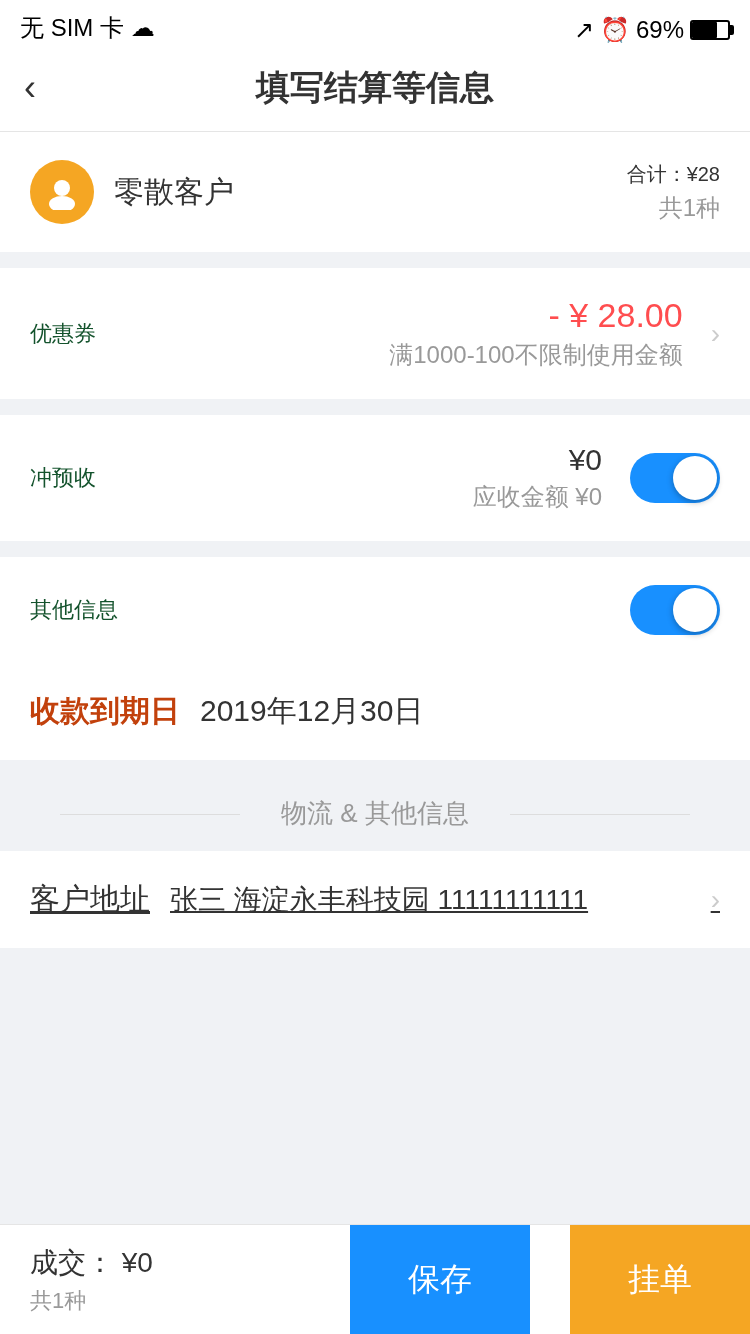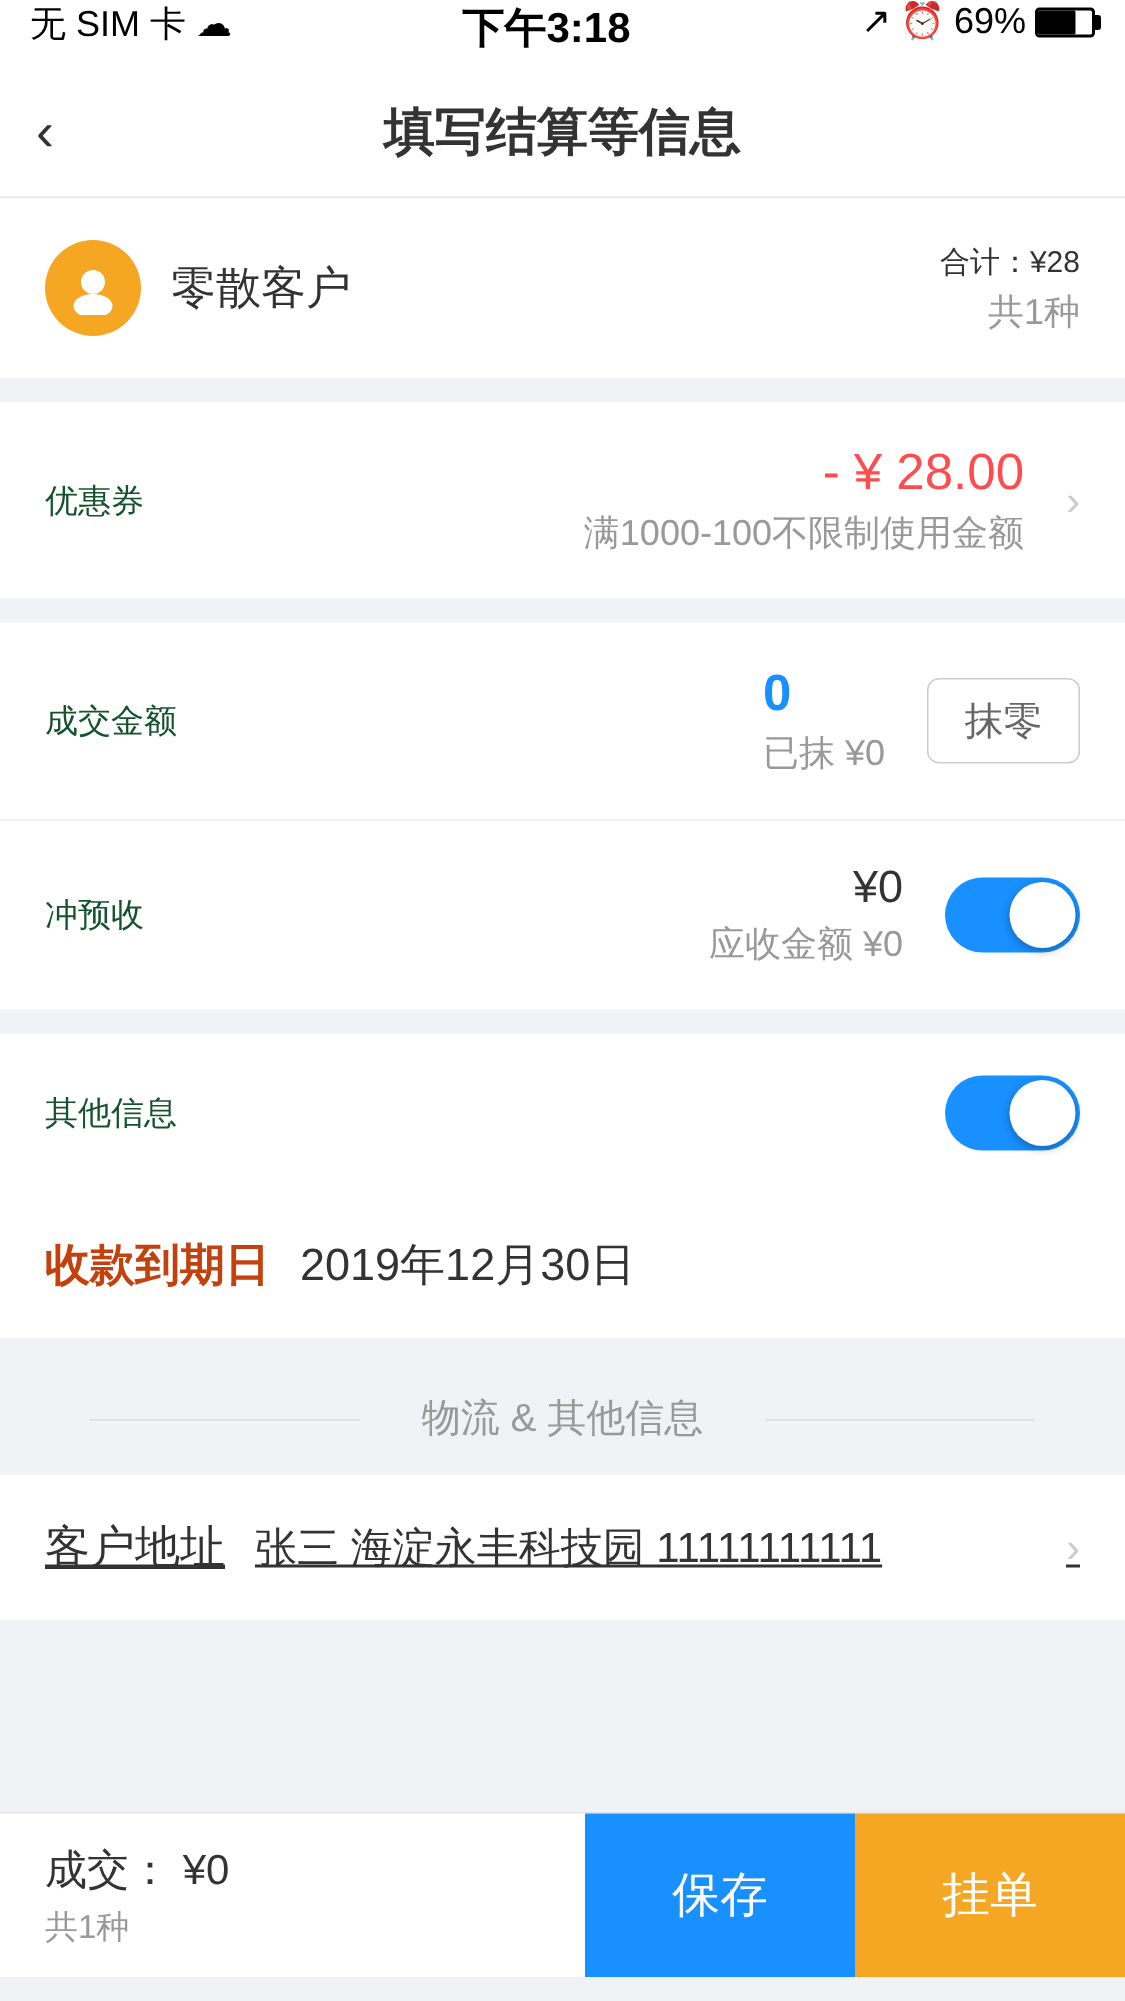--- a/index.html
+++ b/index.html
@@ -13,21 +13,21 @@
       color: #333;
       position: relative;
     }
 
     
     .status-bar {
       width: 750px;
       height: 44px;
       background: #fff;
       display: flex;
-      align-items: flex-start;
+      align-items: flex-end;
       justify-content: space-between;
       padding: 0 20px;
       font-size: 24px;
       color: #000;
     }
     .status-left { display: flex; align-items: center; gap: 8px; }
     .status-center { font-size: 28px; font-weight: 600; }
     .status-right { display: flex; align-items: center; gap: 6px; font-size: 24px; }
     .battery-icon {
       width: 40px; height: 20px; border: 2px solid #000; border-radius: 3px; position: relative; display: inline-block;
@@ -185,27 +185,28 @@
       align-items: center;
       justify-content: space-between;
       text-decoration: underline;
     }
     .address-label { font-size: 30px; color: #333; flex-shrink: 0; margin-right: 20px; }
     .address-value { font-size: 28px; color: #333; flex: 1; }
 
     
     .bottom-bar {
       position: fixed;
-      bottom: 16px; left: 0;
+      bottom: 0; left: 0;
       width: 750px;
       height: 110px;
       background: #fff;
       display: flex;
       align-items: stretch;
       border-top: 1px solid #e5e5e5;
+      gap: 40px;
     }
     .bottom-info {
       flex: 1;
       display: flex;
       flex-direction: column;
       justify-content: center;
       padding: 0 30px;
     }
     .bottom-deal { font-size: 28px; color: #333; }
     .bottom-count { font-size: 22px; color: #999; margin-top: 4px; }
@@ -225,21 +226,20 @@
     
     .spacer { height: 220px; background: #f0f2f5; }
   </style>
 </head>
 <body>
 
 <div class="status-bar">
   <div class="status-left">
     <span>无 SIM 卡 ☁</span>
   </div>
-  <div class="status-center">下午3:18</div>
   <div class="status-right">
     <span>↗</span>
     <span>⏰</span>
     <span>69%</span>
     <span class="battery-icon">
       <div class="battery-fill"></div>
     </span>
   </div>
 </div>
 
@@ -275,30 +275,20 @@
         <div>
           <div class="row-value discount">- ¥ 28.00</div>
           <div class="row-sub">满1000-100不限制使用金额</div>
         </div>
         <span class="chevron-right">›</span>
       </div>
     </div>
   </div>
 
   <div class="section">
-    <div class="row-item">
-      <span class="row-label">成交金额</span>
-      <div class="row-right">
-        <div>
-          <div class="amount-value">0</div>
-          <div class="row-sub">已抹  ¥0</div>
-        </div>
-        <button class="round-btn">抹零</button>
-      </div>
-    </div>
 
     <div class="row-item">
       <span class="row-label">冲预收</span>
       <div class="row-right">
         <div>
           <div class="row-value">¥0</div>
           <div class="row-sub">应收金额 ¥0</div>
         </div>
         <div class="toggle">
           <div class="toggle-knob"></div>

